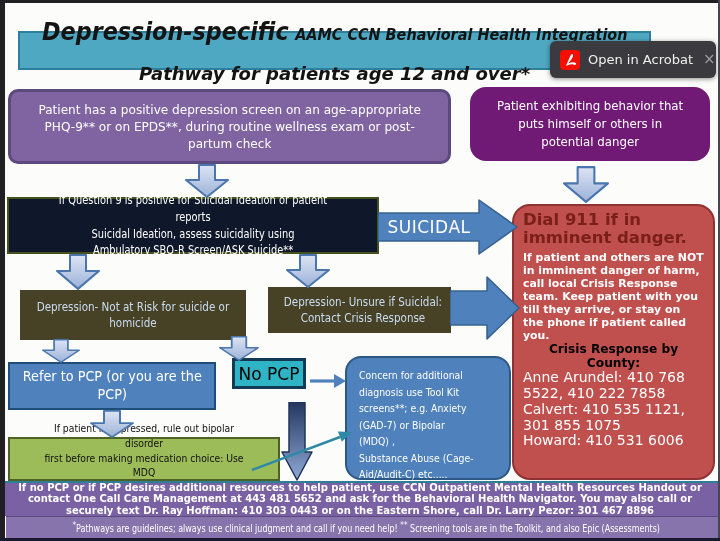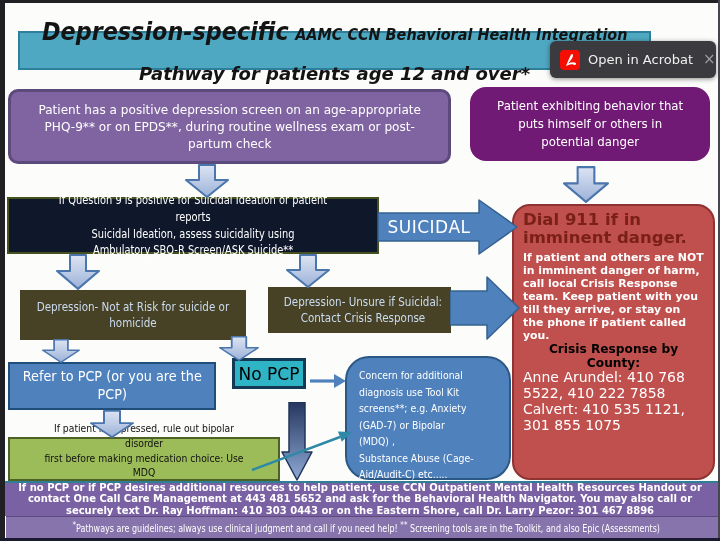--- a/index.html
+++ b/index.html
@@ -72,21 +72,21 @@
   .darkolive .inner { transform:scaleX(0.9); }
   .dark-left  { left:20px; top:290px; width:226px; height:50px; }
   .dark-right { left:268px; top:287px; width:183px; height:46px;justify-content:flex-end; }
 
   .refer-box { left:8px; top:362px; width:208px; height:48px; background:#4f81bd;
                border:2.5px solid #1e4e79; color:#fff; font-size:13.5px; line-height:1.3; }
   .refer-box .inner { transform:scaleX(0.95); }
   .nopcp-box { left:232px; top:358px; width:74px; height:31px; background:#2fb4c6;
                border:3px solid #123a55; color:#000; font-size:17px; }
   .concern-box { left:345px; top:356px; width:166px; height:124px; background:#4f81bd;
-                 border:2px solid #2b5884; border-radius:24px; color:#fff;
+                 border:2px solid #2b5884; border-radius:16px; color:#fff;
                  font-size:11px; line-height:1.5; text-align:left;
                  align-items:flex-start; justify-content:flex-start; padding:10px 12px; }
   .concern-box .inner { transform:scaleX(0.85); transform-origin:left top; }
   .green-box { left:8px; top:437px; width:272px; height:44px; background:#9cbb59;
                border:2.5px solid #4e6227; color:#111; font-size:11.3px; line-height:1.3; }
   .green-box .inner { transform:scaleX(0.82); }
 
   
   .banner { left:0; top:481px; width:720px; height:35px; background:#7a61a3;
             border-top:2.5px solid #2d7f95; color:#fff; font-weight:bold;
@@ -182,20 +182,21 @@
   </div>
 
   <div class="abs red-box">
     <div class="red-heading">Dial 911  if in
 imminent danger.</div>
     <div class="red-body">If patient and others are NOT in imminent danger of harm, call local Crisis Response team. Keep patient with you till they arrive, or stay on the phone if patient called you.</div>
     <div class="county-header">Crisis Response by County:</div>
     <div>
       <div class="county">Anne Arundel: 410 768 5522, 410 222 7858</div>
       <div class="county">Calvert: 410 535 1121, 301 855 1075</div>
+      <div class="county">Howard: 410 531 6006</div>
 
     </div>
   </div>
 
   <div class="arrow arrow-c">
     <svg viewBox="0 0 44 34" preserveAspectRatio="none">
         <polygon points="14,1 30,1 30,16 43,16 22,33 1,16 14,16" fill="url(#gradDown)" stroke="#4a76ad" stroke-width="2" stroke-linejoin="round"></polygon>
       </svg>
   </div>
   <div class="arrow arrow-d">

